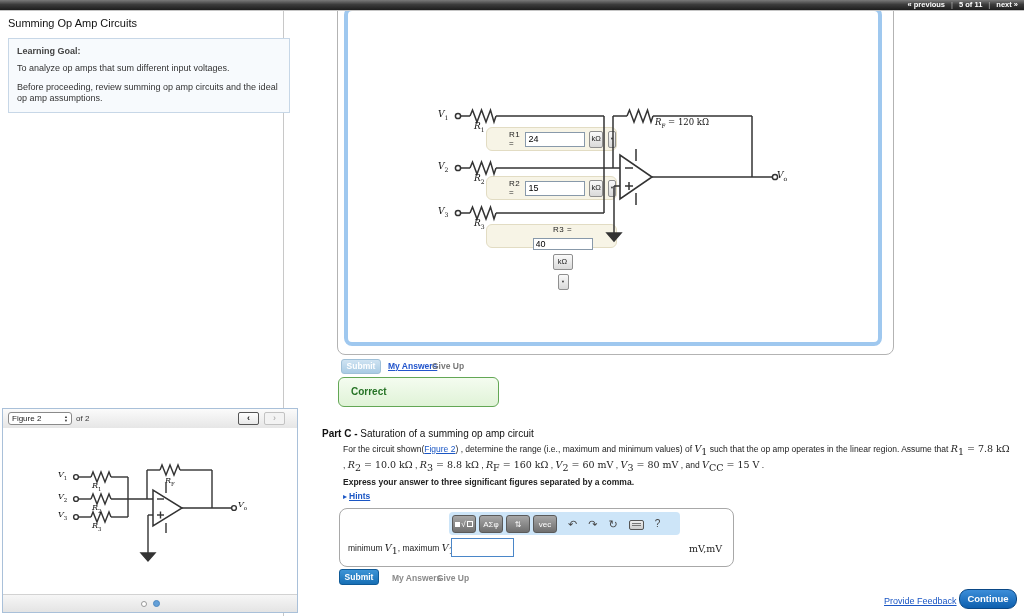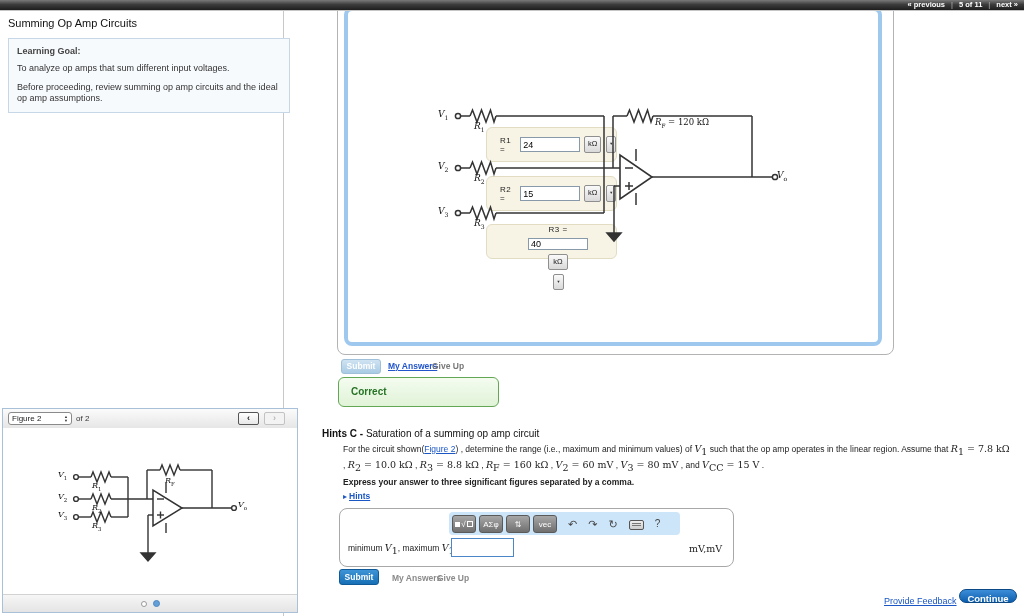--- a/index.html
+++ b/index.html
@@ -43,21 +43,21 @@
   .dot.fill{background:#64a0d8;border:1px solid #4e88c0;width:7px;height:7px;}
 
   
   .item-panel{position:absolute;left:337px;top:-14px;width:557px;height:369px;border:1px solid #b3b3b3;border-radius:8px;background:#fff;box-sizing:border-box;}
   .blue-panel{position:absolute;left:6px;top:20px;right:11px;bottom:8px;border:4px solid #9fc8ef;border-radius:8px;background:#fff;}
 
   
   .csvg{position:absolute;z-index:6;pointer-events:none;}
   .clabel{position:absolute;z-index:7;font-family:"DejaVu Serif",serif;font-style:normal;color:#111;white-space:nowrap;}
   .clabel i, .clabel span{font-size:inherit;}
-  .beige{position:absolute;z-index:5;background:#f7f4e6;border:1px solid #e2dcc3;border-radius:6px;display:flex;align-items:center;padding-left:13px;box-sizing:border-box;gap:4px;width:131px;height:35px;}
+  .beige{position:absolute;z-index:5;background:#f7f4e6;border:1px solid #e2dcc3;border-radius:6px;display:flex;align-items:center;padding-left:22px;box-sizing:border-box;gap:4px;width:131px;height:24px;}
   .beige .rlab{font-size:8px;color:#222;letter-spacing:0.5px;}
   .beige input{width:54px;height:13px;border:1px solid #8899aa;font-size:9px;padding:0 2px;font-family:"Liberation Sans",sans-serif;}
   .unit-btn{width:18px;height:15px;border:1px solid #8f8f8f;border-radius:2px;background:linear-gradient(#fafafa,#d9d9d9);font-size:7.5px;text-align:center;line-height:14px;color:#222;}
   .unit-arrow{width:9px;height:15px;border:1px solid #8f8f8f;border-radius:2px;background:linear-gradient(#fafafa,#d9d9d9);font-size:4px;text-align:center;line-height:14px;color:#333;margin-left:1px;}
 
   
   .btn-submit-dis{position:absolute;left:341px;top:359px;width:38px;height:13px;border:1px solid #9fc0d8;border-radius:3px;background:linear-gradient(#cfe3f2,#a9cbe4);color:#fff;font-size:8.5px;font-weight:bold;text-align:center;line-height:12px;}
   .link-blue{font-size:8.5px;font-weight:bold;color:#2255cc;text-decoration:underline;position:absolute;}
   .txt-gray{font-size:8.5px;font-weight:bold;color:#777;position:absolute;}
   .correct-box{position:absolute;left:338px;top:377px;width:161px;height:30px;border:1px solid #63a755;border-radius:6px;background:linear-gradient(#f4fcf0,#e0f3d7);box-sizing:border-box;}
@@ -83,21 +83,21 @@
   .kbd-ic::after{content:"";position:absolute;left:2px;top:2px;right:2px;height:1px;background:#777;box-shadow:0 2px 0 #777;}
   .ans-row-label{position:absolute;left:8px;top:33px;font-size:8.5px;color:#222;}
   .ans-row-label .m{font-size:9.5px;}
   .ans-input{position:absolute;left:111px;top:29px;width:55px;height:17px;border:1px solid #4a86c8;font-size:10px;padding:0 3px;font-family:"Liberation Sans",sans-serif;}
   .ans-units{position:absolute;left:349px;top:34px;font-size:9.5px;color:#222;}
 
   .btn-submit{position:absolute;left:339px;top:569px;width:40px;height:16px;border:1px solid #0f5a97;border-radius:3px;background:linear-gradient(#3d94d6,#176fb5);color:#fff;font-size:8.5px;font-weight:bold;text-align:center;line-height:15px;box-sizing:border-box;}
 
   
   .pf-link{position:absolute;left:884px;top:596px;font-size:9px;color:#1a56c4;text-decoration:underline;}
-  .btn-continue{position:absolute;left:959px;top:589px;width:58px;height:14px;border:1px solid #0a4886;border-radius:9px;background:linear-gradient(#3c8ed9,#0d5fae);color:#fff;font-size:9.5px;font-weight:bold;text-align:center;line-height:17px;box-sizing:border-box;}
+  .btn-continue{position:absolute;left:959px;top:589px;width:58px;height:20px;border:1px solid #0a4886;border-radius:9px;background:linear-gradient(#3c8ed9,#0d5fae);color:#fff;font-size:9.5px;font-weight:bold;text-align:center;line-height:17px;box-sizing:border-box;}
 
   .clickable{cursor:pointer;}
 </style>
 </head>
 <body>
 
 <div class="page">
 
   <div class="topbar">
     <span class="clickable">« previous</span>
@@ -250,21 +250,21 @@
 
   <div class="btn-submit-dis clickable">Submit</div>
   <span class="link-blue clickable" style="left:388px;top:361px;">My Answers</span>
   <span class="txt-gray" style="left:432px;top:361px;">Give Up</span>
 
   <div class="correct-box">
     <span>Correct</span>
   </div>
 
   <div class="pc-head">
-    <b>Hints C - </b><span>Saturation of a summing op amp circuit</span>
+    <b>Part C - </b><span>Saturation of a summing op amp circuit</span>
   </div>
   <div class="pc-para"><span>For the circuit shown(</span><span class="tlink">Figure 2</span><span>) , determine the range (i.e., maximum and minimum values) of </span><span class="m" style="font-style: italic;">V</span><sub class="m">1</sub><span> such that the op amp operates in the linear region. Assume that </span><span class="m" style="font-style: italic;">R</span><sub class="m">1</sub><span class="m"> = 7.8 kΩ</span><span> , </span><span class="m" style="font-style: italic;">R</span><sub class="m">2</sub><span class="m"> = 10.0 kΩ</span><span> , </span><span class="m" style="font-style: italic;">R</span><sub class="m">3</sub><span class="m"> = 8.8 kΩ</span><span> , </span><span class="m" style="font-style: italic;">R</span><sub class="m">F</sub><span class="m"> = 160 kΩ</span><span> , </span><span class="m" style="font-style: italic;">V</span><sub class="m">2</sub><span class="m"> = 60 mV</span><span> , </span><span class="m" style="font-style: italic;">V</span><sub class="m">3</sub><span class="m"> = 80 mV</span><span> , and </span><span class="m" style="font-style: italic;">V</span><sub class="m">CC</sub><span class="m"> = 15 V</span><span> .</span></div>
   <div class="pc-express">Express your answer to three significant figures separated by a comma.</div>
   <div class="pc-hints">
     <span class="tri">▸</span><a class="clickable">Hints</a>
   </div>
 
   <div class="ans-box">
     <div class="math-toolbar">
       <div class="mt-btn clickable"><span class="sq"></span><span>√</span><span class="box"></span></div>

